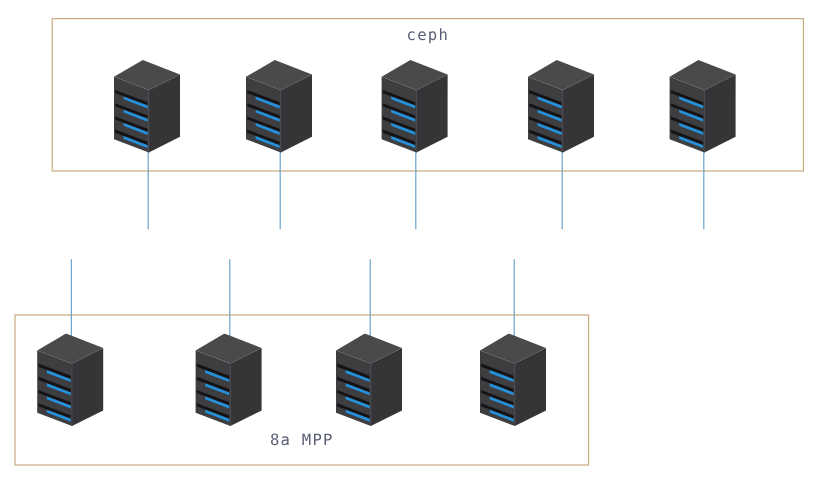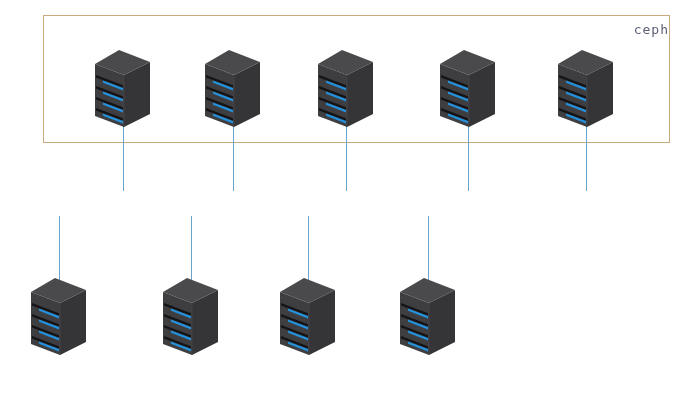--- a/index.html
+++ b/index.html
@@ -14,21 +14,21 @@
     position:absolute;
     border:1px solid var(--box-border,#c9aa7e);
     background:transparent;
     box-sizing:border-box;
   }
   .box-ceph{left:43px;top:15px;width:627px;height:128px;}
   .box-mpp{left:12px;top:262px;width:479px;height:126px;}
   .cluster-label{
     position:absolute;
     width:100%;
-    text-align:right;
+    text-align:center;
     font-size:13px;
     color:var(--label-text,#5a5f75);
     letter-spacing:1px;
     white-space:pre;
   }
   .label-ceph{top:6px;}
   .label-mpp{top:97px;}
   .network-bar{
     position:absolute;
     left:33px;top:191px;width:629px;height:25px;
@@ -54,20 +54,23 @@
 </style>
 <style>.f-top{fill:#4a4a4d;}.f-front{fill:#3e3e41;}.f-side{fill:#353538;}.f-slot{fill:#141417;}.f-led{fill:#2491dc;}</style></head>
 <body>
 
 <div class="canvas">
 
   <div class="cluster-box box-ceph">
     <div class="cluster-label label-ceph">ceph</div>
   </div>
 
+  <div class="cluster-box box-mpp">
+    <div class="cluster-label label-mpp">8a MPP</div>
+  </div>
 
   <div id="links-layer">
       <div class="connector" style="left: 123px; top: 126px; height: 65px;"></div>
       <div class="connector" style="left: 233px; top: 126px; height: 65px;"></div>
       <div class="connector" style="left: 346px; top: 126px; height: 65px;"></div>
       <div class="connector" style="left: 468px; top: 126px; height: 65px;"></div>
       <div class="connector" style="left: 586px; top: 126px; height: 65px;"></div>
       <div class="connector" style="left: 59px; top: 216px; height: 68px;"></div>
       <div class="connector" style="left: 191px; top: 216px; height: 68px;"></div>
       <div class="connector" style="left: 308px; top: 216px; height: 68px;"></div>

